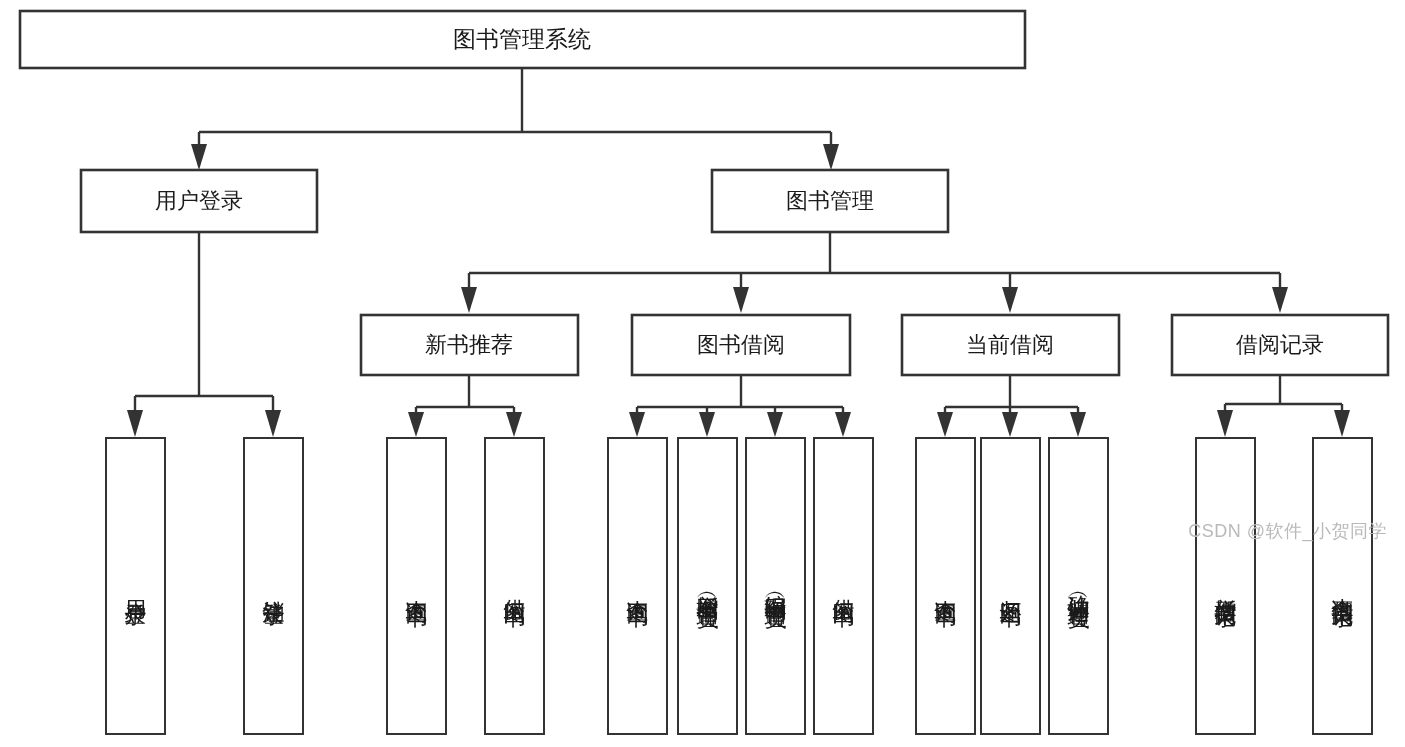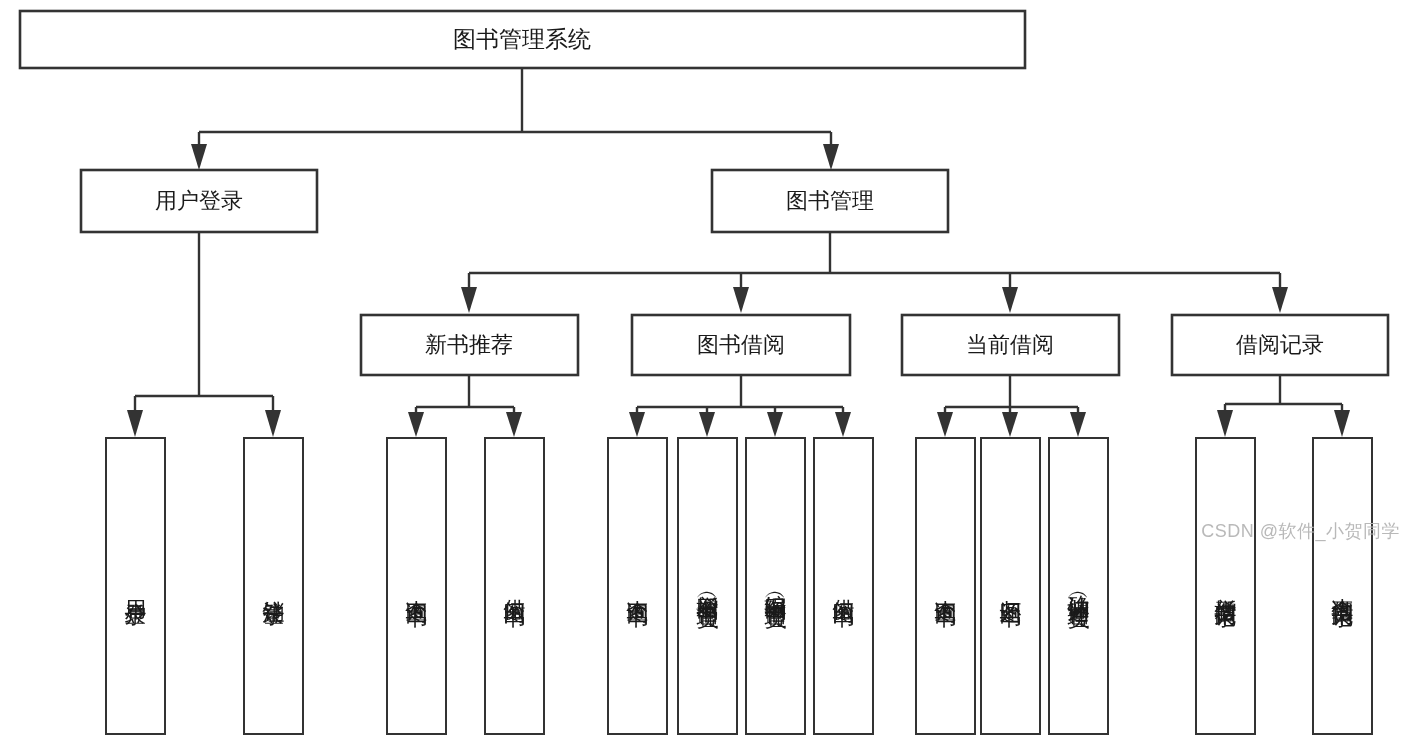--- a/index.html
+++ b/index.html
@@ -65,21 +65,21 @@
     box-sizing: border-box;
     border: 2.6px solid #333333;
     background: #ffffff;
     display: flex;
     align-items: center;
     justify-content: center;
     overflow: hidden;
   }
   .watermark {
     position: absolute;
-    right: 5px;
+    right: 18px;
     bottom: 4px;
     font-family: "Liberation Sans", "DejaVu Sans", sans-serif;
     font-size: 18px;
     color: #b9b9b9;
     letter-spacing: 0.5px;
     user-select: none;
     pointer-events: none;
   }
 </style>
 </head>

